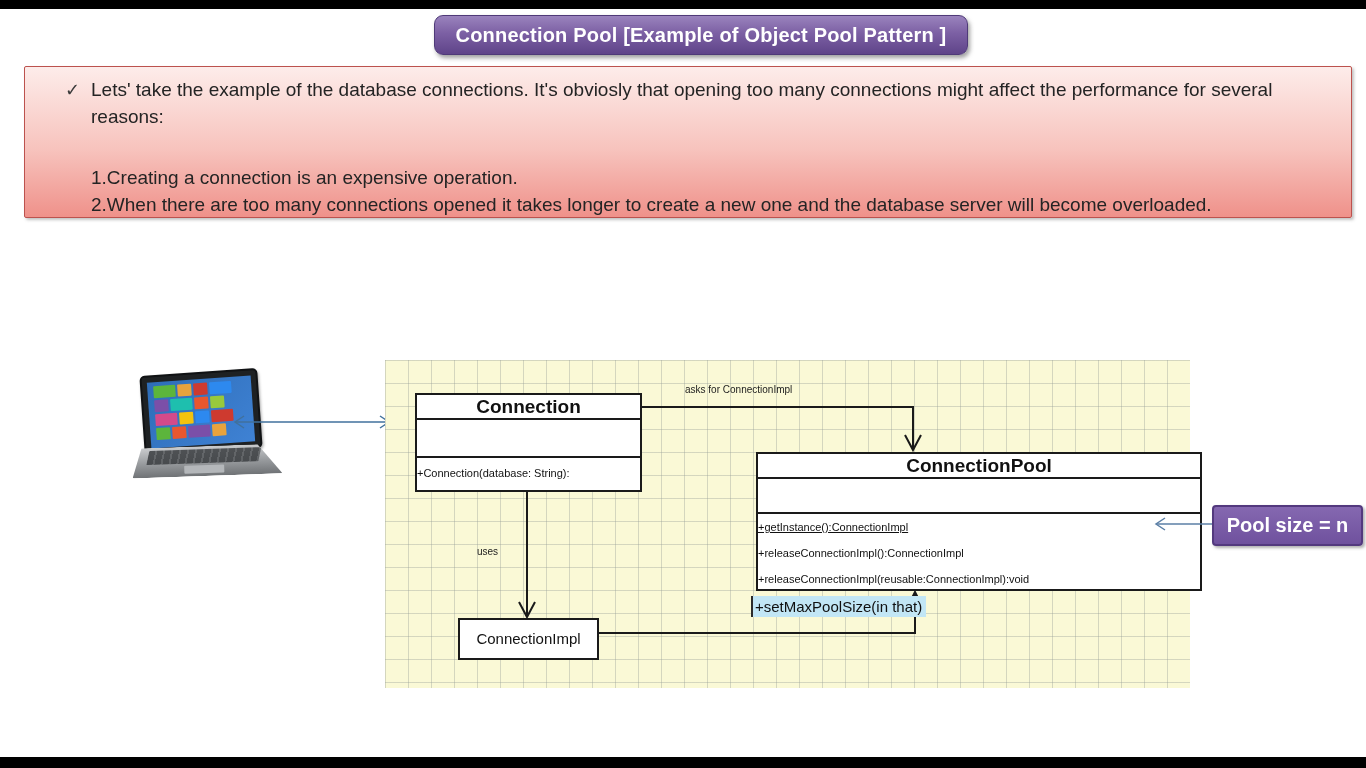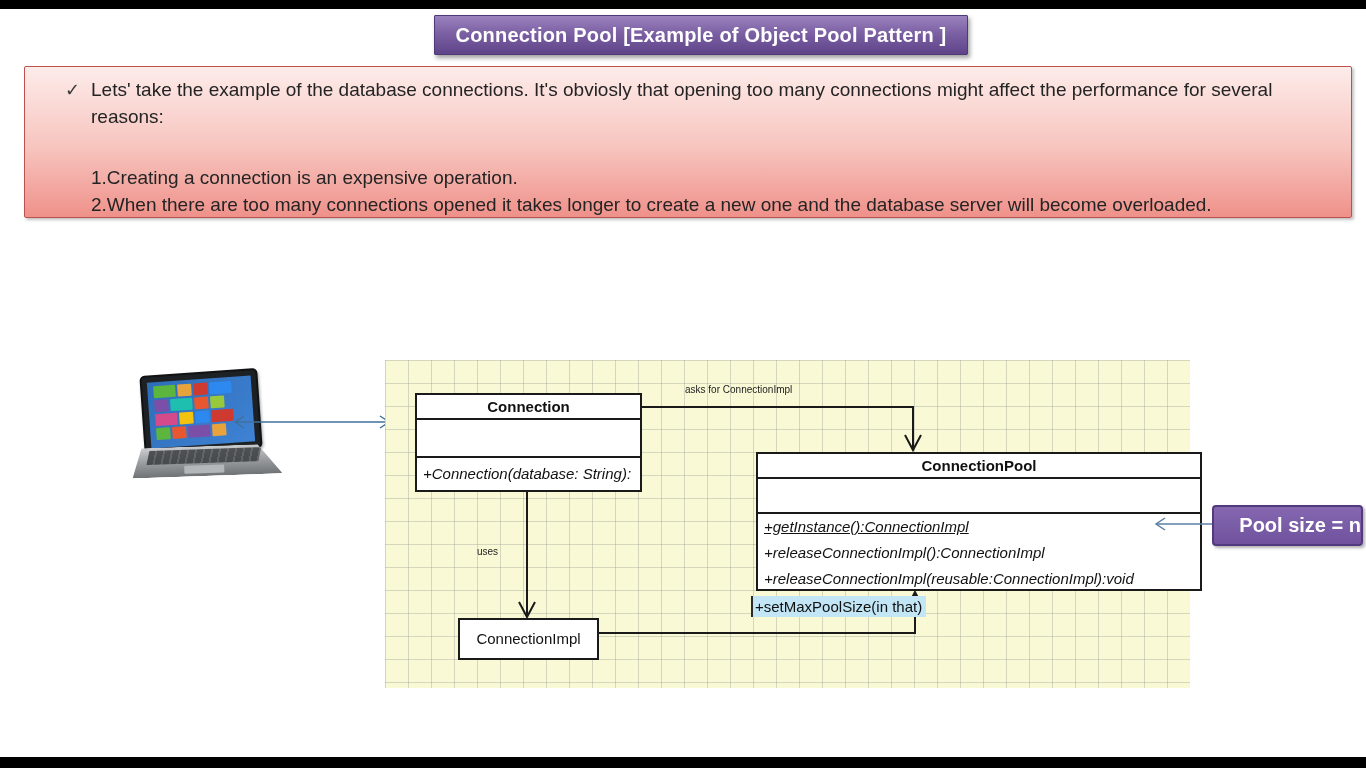--- a/index.html
+++ b/index.html
@@ -6,21 +6,21 @@
   html,body { width:1366px; height:768px; background:#fff; overflow:hidden;
               font-family:"Liberation Sans", sans-serif; position:relative; }
 
   .letterbox { position:absolute; left:0; width:1366px; background:#000; }
   .letterbox.top { top:0; height:9px; }
   .letterbox.bottom { top:757px; height:11px; }
 
   
   .banner { position:absolute; left:434px; top:15px; width:534px; height:40px;
             background:linear-gradient(180deg,#9a83bd 0%,#7c60a4 45%,#5f4489 100%);
-            border:1px solid #4f3a78; border-radius:1px;
+            border:1px solid #4f3a78; border-radius:9px;
             box-shadow:2px 3px 4px rgba(110,110,110,.65);
             color:#fff; font-weight:bold; font-size:20px; text-align:center;
             line-height:38px; letter-spacing:.2px; }
 
   
   .note { position:absolute; left:24px; top:66px; width:1328px; height:152px;
           background:linear-gradient(180deg,#fdecea 0%,#f7c3bd 55%,#ef918a 100%);
           border:1px solid #bc524e; border-radius:2px;
           box-shadow:2px 2px 3px rgba(120,120,120,.45);
           color:#242424; font-size:19px; line-height:27px; padding:9px 20px 0 40px; }
@@ -54,23 +54,23 @@
 
   
   .diagram { position:absolute; left:385px; top:360px; width:805px; height:328px;
              background-color:#faf9d6;
              background-image:linear-gradient(rgba(150,158,150,.38) 1px, transparent 1px),
                               linear-gradient(90deg, rgba(150,158,150,.38) 1px, transparent 1px);
              background-size:23px 23px; }
   .connectors { position:absolute; left:0; top:0; }
 
   .uml { position:absolute; background:#fff; border:2px solid #1a1a1a; color:#111; }
-  .uml-title { font-weight:bold; font-size:15px; text-align:center; border-bottom:2px solid #1a1a1a; }
+  .uml-title { font-weight:bold; font-size:19px; text-align:center; border-bottom:2px solid #1a1a1a; }
   .uml-attrs { border-bottom:2px solid #1a1a1a; }
-  .uml-method { font-size:15px; padding-left:6px; white-space:nowrap;font-style:italic; }
+  .uml-method { font-size:11px; padding-left:0; white-space:nowrap; }
 
   .box-connection { left:30px; top:33px; width:227px; height:99px; }
   .box-connection .uml-title { height:25px; line-height:23px; }
   .box-connection .uml-attrs { height:38px; }
   .box-connection .uml-method { line-height:31px; }
 
   .box-pool { left:371px; top:92px; width:446px; height:139px; }
   .box-pool .uml-title { height:25px; line-height:23px; }
   .box-pool .uml-attrs { height:35px; }
   .box-pool .uml-method { line-height:26px; }
@@ -89,21 +89,21 @@
                       padding:0 4px 0 2px; white-space:nowrap; }
 
   
   .arrow-svg { position:absolute; }
 
   
   .pool-callout { position:absolute; left:1212px; top:505px; width:151px; height:41px;
                   background:linear-gradient(180deg,#8568b0,#6f519e);
                   border:2px solid #53397e; border-radius:4px;
                   box-shadow:2px 2px 3px rgba(100,100,100,.5);
-                  color:#fff; font-weight:bold; font-size:20px; text-align:right;
+                  color:#fff; font-weight:bold; font-size:20px; text-align:center;
                   line-height:36px; }
 </style>
 </head>
 <body>
 
 <div class="letterbox top"></div>
 <div class="letterbox bottom"></div>
 
 <div class="banner">Connection Pool [Example of Object Pool Pattern ]</div>
 

